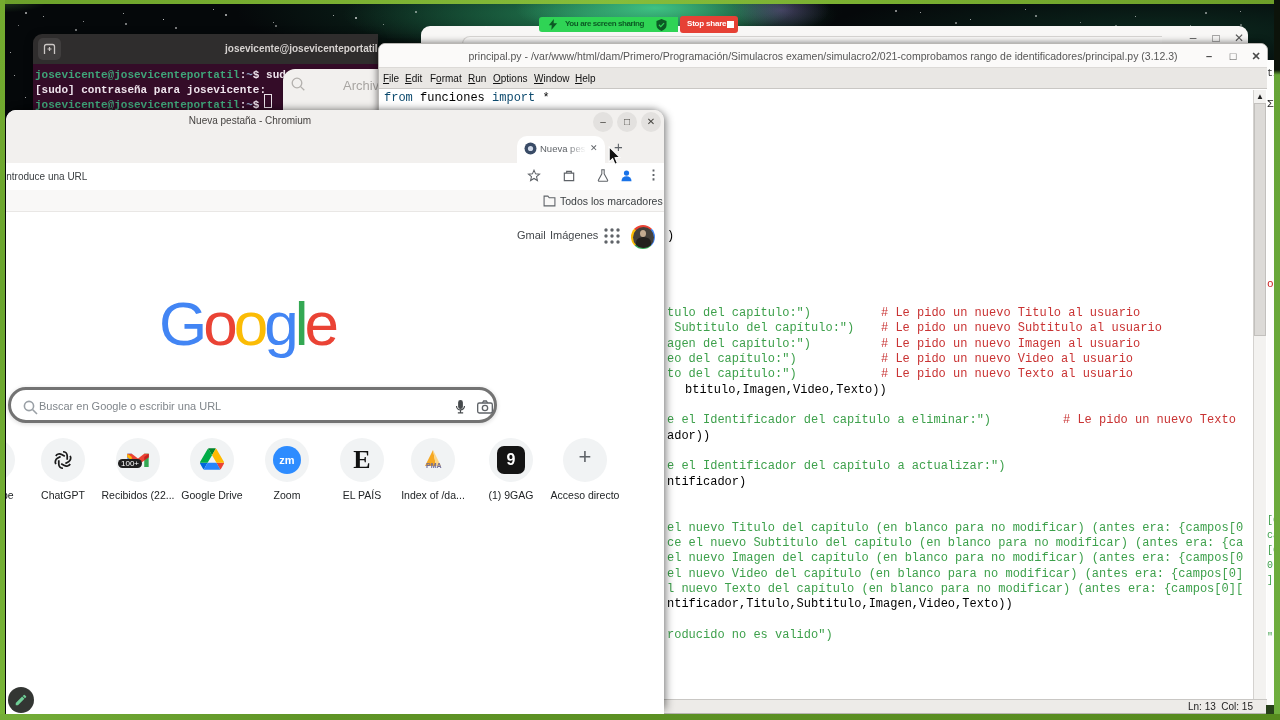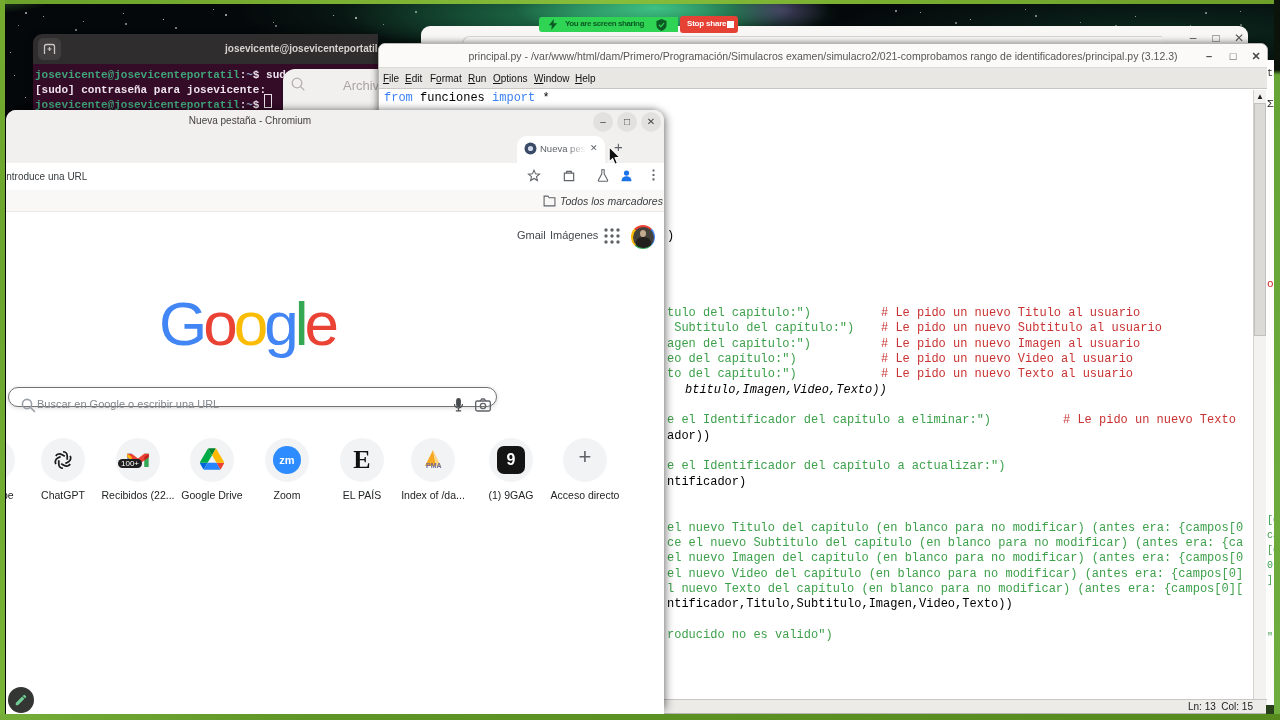--- a/index.html
+++ b/index.html
@@ -42,43 +42,43 @@
 
   
   #idle { left:378px; top:43px; width:890px; height:671px; background:#fff; border:1px solid #b8b6b3; border-radius:7px 7px 0 0; box-shadow:-4px 0 7px -3px rgba(0,0,0,.4), 0 -4px 7px -3px rgba(0,0,0,.35); }
   #idletitle { position:absolute; left:0; top:0; width:100%; height:24px; background:#fbfaf9; border-bottom:1px solid #dcdad7; border-radius:7px 7px 0 0; }
   #idletitle .txt { position:absolute; left:0; top:6px; width:100%; text-align:center; font-size:10.5px; color:#565656; }
   .ibtn { position:absolute; top:5px; width:14px; height:14px; color:#4a4a4a; font-size:11px; line-height:14px; text-align:center; font-weight:bold; }
   #idlemenu { position:absolute; left:0; top:24px; width:100%; height:21px; background:#e9e7e4; border-bottom:1px solid #c9c7c4; font-size:10px; color:#111; }
   #idlemenu span { position:absolute; top:5px; }
   #idlemenu u { text-decoration:underline; }
   .code { position:absolute; font-family:"Liberation Mono", monospace; font-size:12px; white-space:pre; color:#000; }
-  .sg { color:#3da04b; } .sc { color:#c93333; } .so { color:#3b82f6; }
+  .sg { color:#3da04b; } .sc { color:#c93333; } .so { color:#0c4a6e; }
   #codeclip { position:absolute; left:1px; top:46px; width:875px; height:610px; overflow:hidden; background:#fff; }
   
   #iscroll { position:absolute; right:1px; top:46px; width:13px; height:623px; background:#f3f2f0; border-left:1px solid #d4d2cf; }
   #iscroll .up, #iscroll .dn { position:absolute; left:0; width:12px; height:13px; background:#f3f2f0; color:#222; font-size:8px; text-align:center; line-height:13px; }
   #iscroll .up { top:0; } #iscroll .dn { bottom:0; }
   #iscroll .thumb { position:absolute; left:0; top:13px; width:12px; height:233px; background:#dcdad7; border:1px solid #c2c0bd; }
   #idlestatus { position:absolute; left:0; bottom:0; width:100%; height:14px; background:#edebe8; border-top:1px solid #c9c7c4; font-size:10px; color:#222; }
 
   
   #chrome { left:6px; top:110px; width:658px; height:604px; border-radius:10px 10px 0 0; background:#fff; box-shadow:6px 0 8px -4px rgba(0,0,0,.45), 0 -5px 9px -5px rgba(0,0,0,.45); overflow:hidden; }
   #ctitle { position:absolute; left:0; top:0; width:100%; height:23px; background:#f2f0ee; }
   #ctitle .txt { position:absolute; left:0; top:5px; width:488px; text-align:center; font-size:10px; font-weight:normal; color:#454240; }
   .cbtn { position:absolute; top:2px; width:20px; height:20px; border-radius:50%; background:#e3e1df; color:#45433f; text-align:center; font-size:10px; line-height:19px; }
   #cstrip { position:absolute; left:0; top:23px; width:100%; height:30px; background:#f2f0ee; }
   #ctab { position:absolute; left:511px; top:3px; width:88px; height:27px; background:#fff; border-radius:10px 10px 0 0; }
   #ctoolbar { position:absolute; left:0; top:53px; width:100%; height:27px; background:#fff; }
-  #cbookmarks { position:absolute; left:0; top:80px; width:100%; height:22px; background:#f9f8f7; border-bottom:1px solid #e9e7e5;font-style:italic; }
+  #cbookmarks { position:absolute; left:0; top:80px; width:100%; height:22px; background:#f9f8f7; border-bottom:1px solid #e9e7e5; }
   #ccontent { position:absolute; left:0; top:102px; width:100%; height:502px; background:#fff; }
 
   
   #glogo { position:absolute; left:153px; top:76px; width:200px; font-size:62px; font-weight:500; letter-spacing:-4px; white-space:nowrap; }
-  #gsearch { position:absolute; left:2px; top:175px; width:489px; height:20px; background:#fff; border:1px solid #737373; border-radius:18px; box-shadow:0 1px 4px rgba(32,33,36,.18); }
+  #gsearch { position:absolute; left:2px; top:175px; width:489px; height:36px; background:#fff; border:3px solid #737373; border-radius:18px; box-shadow:0 1px 4px rgba(32,33,36,.18); }
   .scut { position:absolute; width:90px; text-align:center; }
   .scirc { margin:0 auto; width:44px; height:44px; border-radius:50%; background:#f1f3f4; position:relative; }
   .slab { margin-top:7px; font-size:10.5px; color:#222527; white-space:nowrap; overflow:hidden; }
   #custom { position:absolute; left:2px; top:475px; width:26px; height:26px; border-radius:50%; background:#333633; }
 
   
   #pill { left:539px; top:17px; width:139px; height:15px; background:#2fd455; border-radius:3px 0 0 3px; color:#0c5a24; font-size:8px; font-weight:bold; letter-spacing:-0.4px; white-space:nowrap; }
   #stop { left:680px; top:16px; width:58px; height:17px; background:#e64135; border-radius:3px; color:#fff; font-size:8px; letter-spacing:-0.2px; font-weight:bold; white-space:nowrap; }
 
   
@@ -148,21 +148,21 @@
       <div class="code" style="left:287px; top:216px;"><span class="sg">tulo del capítulo:")</span></div>
       <div class="code" style="left:501px; top:216px;"><span class="sc"># Le pido un nuevo Titulo al usuario</span></div>
       <div class="code" style="left:287px; top:231px;"><span class="sg"> Subtitulo del capítulo:")</span></div>
       <div class="code" style="left:501px; top:231px;"><span class="sc"># Le pido un nuevo Subtitulo al usuario</span></div>
       <div class="code" style="left:287px; top:247px;"><span class="sg">agen del capítulo:")</span></div>
       <div class="code" style="left:501px; top:247px;"><span class="sc"># Le pido un nuevo Imagen al usuario</span></div>
       <div class="code" style="left:287px; top:262px;"><span class="sg">eo del capítulo:")</span></div>
       <div class="code" style="left:501px; top:262px;"><span class="sc"># Le pido un nuevo Video al usuario</span></div>
       <div class="code" style="left:287px; top:277px;"><span class="sg">to del capítulo:")</span></div>
       <div class="code" style="left:501px; top:277px;"><span class="sc"># Le pido un nuevo Texto al usuario</span></div>
-      <div class="code" style="left:305px; top:293px;font-style:italic;">btitulo,Imagen,Video,Texto))</div>
+      <div class="code" style="left:305px; top:293px;">btitulo,Imagen,Video,Texto))</div>
       <div class="code" style="left:287px; top:323px;"><span class="sg">e el Identificador del capítulo a eliminar:")</span></div>
       <div class="code" style="left:683px; top:323px;"><span class="sc"># Le pido un nuevo Texto</span></div>
       <div class="code" style="left:287px; top:339px;">ador))</div>
       <div class="code" style="left:287px; top:369px;"><span class="sg">e el Identificador del capítulo a actualizar:")</span></div>
       <div class="code" style="left:287px; top:385px;">ntificador)</div>
       <div class="code" style="left:287px; top:431px;"><span class="sg">el nuevo Titulo del capítulo (en blanco para no modificar) (antes era: {campos[0</span></div>
       <div class="code" style="left:287px; top:446px;"><span class="sg">ce el nuevo Subtitulo del capítulo (en blanco para no modificar) (antes era: {ca</span></div>
       <div class="code" style="left:287px; top:461px;"><span class="sg">el nuevo Imagen del capítulo (en blanco para no modificar) (antes era: {campos[0</span></div>
       <div class="code" style="left:287px; top:477px;"><span class="sg">el nuevo Video del capítulo (en blanco para no modificar) (antes era: {campos[0]</span></div>
       <div class="code" style="left:287px; top:492px;"><span class="sg">l nuevo Texto del capítulo (en blanco para no modificar) (antes era: {campos[0][</span></div>

